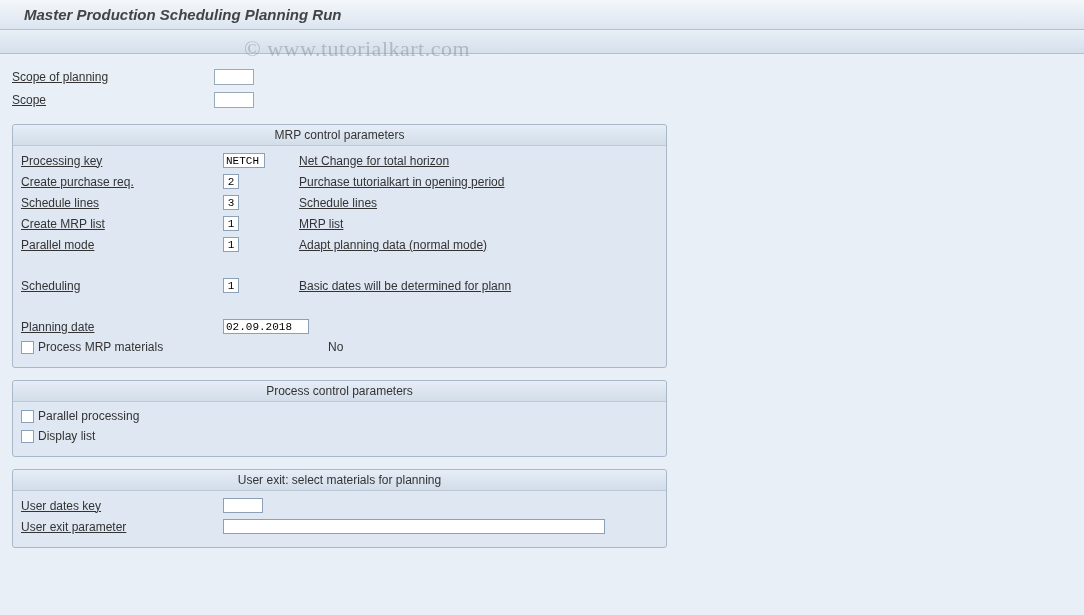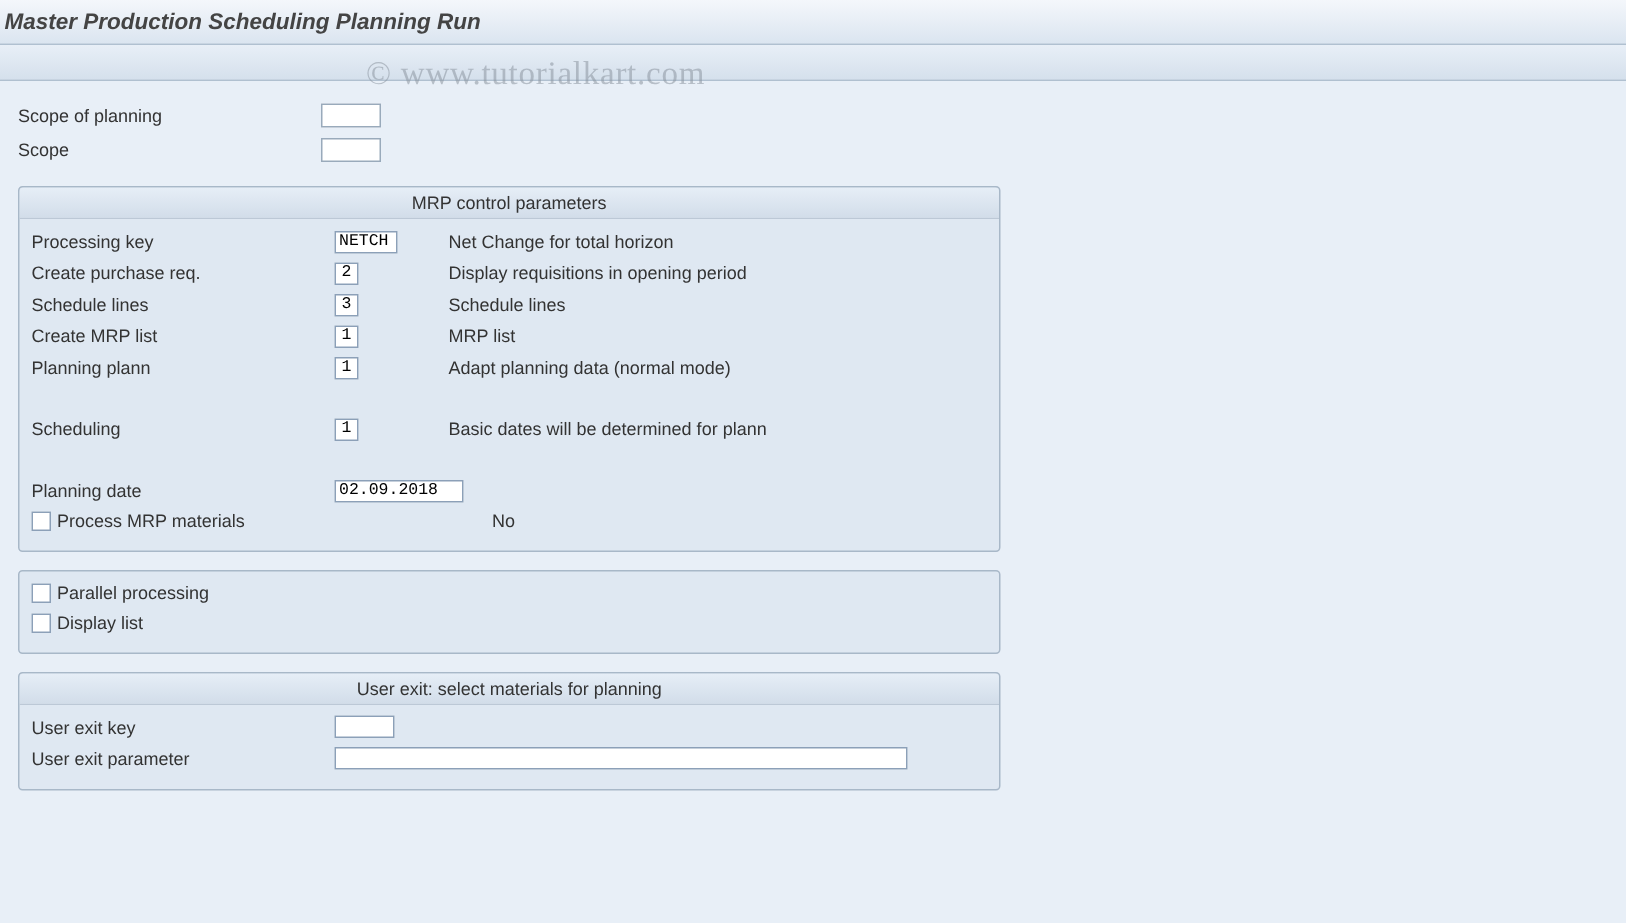--- a/index.html
+++ b/index.html
@@ -8,21 +8,21 @@
       font-size: 12px;
       background: #e8eff7;
       width: 1084px;
       height: 615px;
       overflow: hidden;
       color: #333;
       position: relative;
     }
     .title-bar {
       background: linear-gradient(to bottom, #f4f7fb 0%, #dbe5f0 100%);
-      padding: 6px 3px;
+      padding: 6px 24px;
       font-size: 15px;
       font-weight: bold;
       font-style: italic;
       color: #444;
       border-bottom: 1px solid #b0c0d0;
     }
     .toolbar {
       background: linear-gradient(to bottom, #e8eff7 0%, #d5e0ec 100%);
       height: 24px;
       border-bottom: 1px solid #b0c0d0;
@@ -67,20 +67,21 @@
       border-radius: 3px 3px 0 0;
       text-align: center;
     }
     .group-body {
       padding: 4px 8px 2px 8px;
     }
     .row {
       display: flex;
       align-items: center;
       min-height: 21px;
+      text-decoration: underline;
     }
     .row .label {
       width: 202px;
       color: #333;
     }
     .row .input-cell {
       width: 76px;
     }
     .row .input-cell input {
       height: 15px;
@@ -172,37 +173,37 @@
 
       <div class="row">
         <span class="label">Processing key</span>
         <span class="input-cell"><input class="small" type="text" value="NETCH" style=""></span>
         <span class="desc">Net Change for total horizon</span>
       </div>
 
       <div class="row">
         <span class="label">Create purchase req.</span>
         <span class="input-cell"><input class="tiny" type="text" value="2" style=""></span>
-        <span class="desc">Display requisitions in opening period</span>
+        <span class="desc">Purchase tutorialkart in opening period</span>
       </div>
 
       <div class="row">
         <span class="label">Schedule lines</span>
         <span class="input-cell"><input class="tiny" type="text" value="3" style=""></span>
         <span class="desc">Schedule lines</span>
       </div>
 
       <div class="row">
         <span class="label">Create MRP list</span>
         <span class="input-cell"><input class="tiny" type="text" value="1" style=""></span>
         <span class="desc">MRP list</span>
       </div>
 
       <div class="row">
-        <span class="label">Planning plann</span>
+        <span class="label">Parallel mode</span>
         <span class="input-cell"><input class="tiny" type="text" value="1" style=""></span>
         <span class="desc">Adapt planning data (normal mode)</span>
       </div>
 
       <div class="spacer-row"></div>
 
       <div class="row">
         <span class="label">Scheduling</span>
         <span class="input-cell"><input class="tiny" type="text" value="1" style=""></span>
         <span class="desc">Basic dates will be determined for plann</span>
@@ -218,37 +219,38 @@
       <div class="checkbox-row">
         <input type="checkbox" style="">
         <span class="cb-label">Process MRP materials</span>
         <span class="desc">No</span>
       </div>
 
     </div>
   </div>
 
   <div class="group">
+    <div class="group-title">Process control parameters</div>
     <div class="group-body">
       <div class="checkbox-row">
         <input type="checkbox" style="">
         <span class="cb-label">Parallel processing</span>
       </div>
       <div class="checkbox-row">
         <input type="checkbox" style="">
         <span class="cb-label">Display list</span>
       </div>
     </div>
   </div>
 
   <div class="group">
     <div class="group-title">User exit: select materials for planning</div>
     <div class="group-body">
       <div class="row">
-        <span class="label">User exit key</span>
+        <span class="label">User dates key</span>
         <input class="ux-input-narrow" type="text" value="" style="">
       </div>
       <div class="row">
         <span class="label">User exit parameter</span>
         <input class="ux-input-wide" type="text" value="" style="">
       </div>
     </div>
   </div>
 
 </div>

